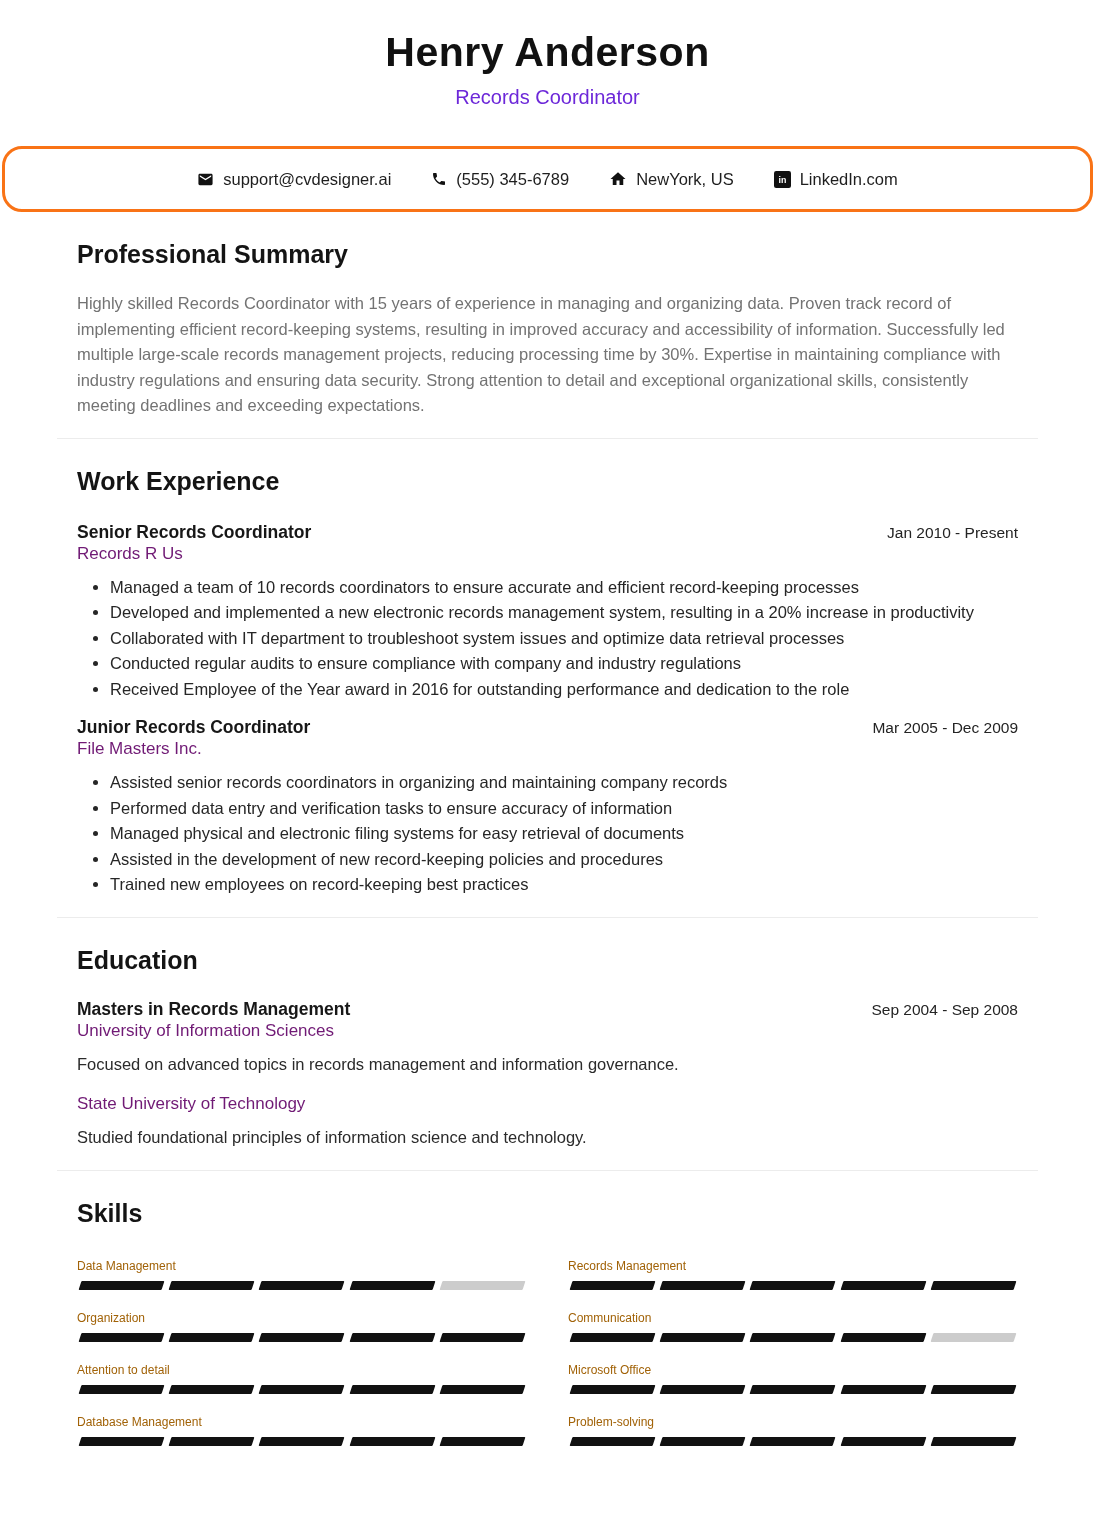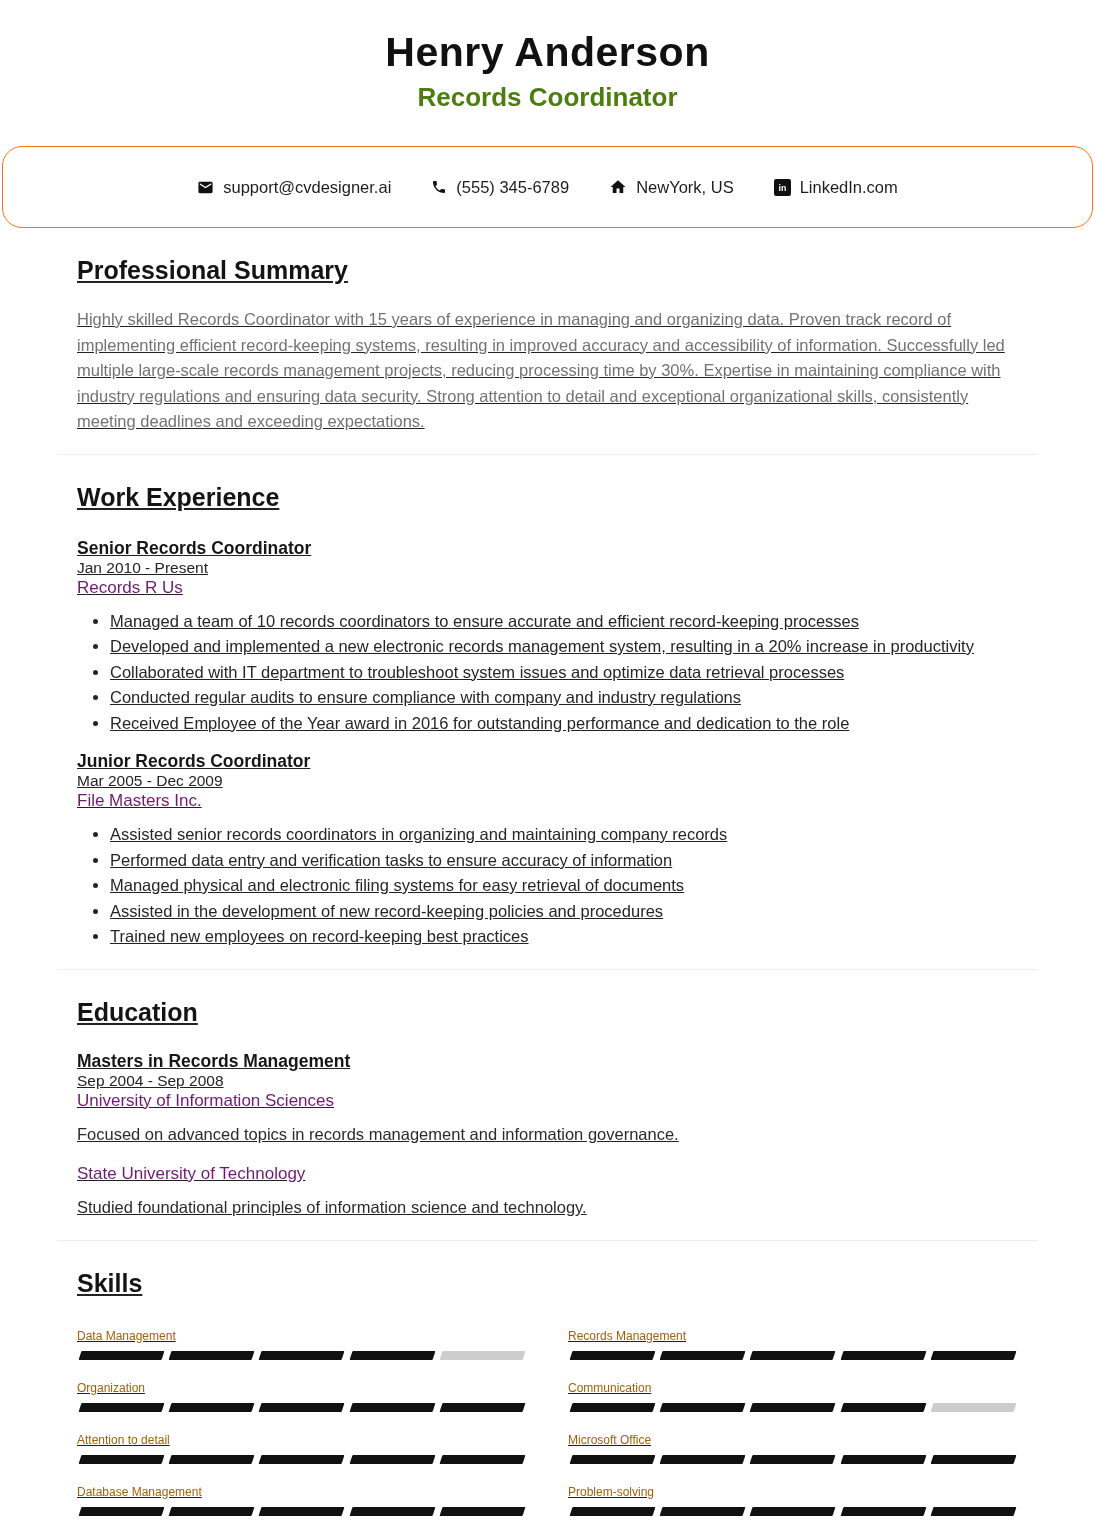--- a/index.html
+++ b/index.html
@@ -5,44 +5,44 @@
   * { margin:0; padding:0; box-sizing:border-box; }
   html,body { width:1095px; background:#ffffff; }
   body {
     height:1536px; overflow:hidden;
     font-family:"Liberation Sans", sans-serif;
     color:#222222;
     -webkit-font-smoothing:antialiased;
   }
   .resume-header { text-align:center; padding-top:28px; }
   .name { font-size:41px; font-weight:700; color:#111; letter-spacing:.5px; line-height:48px; }
-  .job-headline { font-size:26px; color:#4d7c0f; margin-top:8px; line-height:26px;font-weight:bold; }
+  .job-headline { font-size:20px; color:#6d28d9; margin-top:8px; line-height:26px; }
 
   .contact-bar {
-    margin:36px 2px 8px 2px; height:82px;
-    border:1px solid #f97316; border-radius:20px;
+    margin:36px 2px 8px 2px; height:66px;
+    border:3px solid #f97316; border-radius:20px;
     display:flex; align-items:center; justify-content:center; gap:40px;
     font-size:16.5px; color:#1e1e1e; background:#fff;
   }
   .contact-item { display:flex; align-items:center; gap:9px; }
   .contact-item svg { display:block; }
 
-  .content { padding:0 77px;text-decoration:underline; }
+  .content { padding:0 77px; }
 
   .divider { border-top:1px solid #ececec; margin:19px -20px 0 -20px; }
 
   h2.section-heading { font-size:25px; font-weight:700; color:#141414; line-height:30px; }
   .section-summary h2 { margin-top:57px; }
   .section h2 { margin-top:27px; }
 
   .summary-text { margin-top:22px; font-size:16.5px; line-height:25.5px; color:#737373; }
 
   .job { margin-top:25px; }
   .job + .job { margin-top:14px; }
-  .entry-head { display:flex; justify-content:space-between; align-items:baseline;flex-direction:column; }
+  .entry-head { display:flex; justify-content:space-between; align-items:baseline; }
   .entry-title { font-size:17.5px; font-weight:700; color:#171717; line-height:22px; }
   .entry-date { font-size:15.5px; color:#242424; white-space:nowrap; }
   .entry-org { font-size:17px; color:#701a75; line-height:22px; }
   .job ul { margin:10px 0 0 0; padding-left:33px; }
   .job li { font-size:16.5px; line-height:25.5px; color:#262626; padding-left:0px; }
 
   .edu-entry { margin-top:23px; }
   .edu-entry + .edu-entry { margin-top:16px; }
   .edu-desc { margin-top:10px; font-size:16.5px; line-height:25.5px; color:#2b2b2b; }
 

